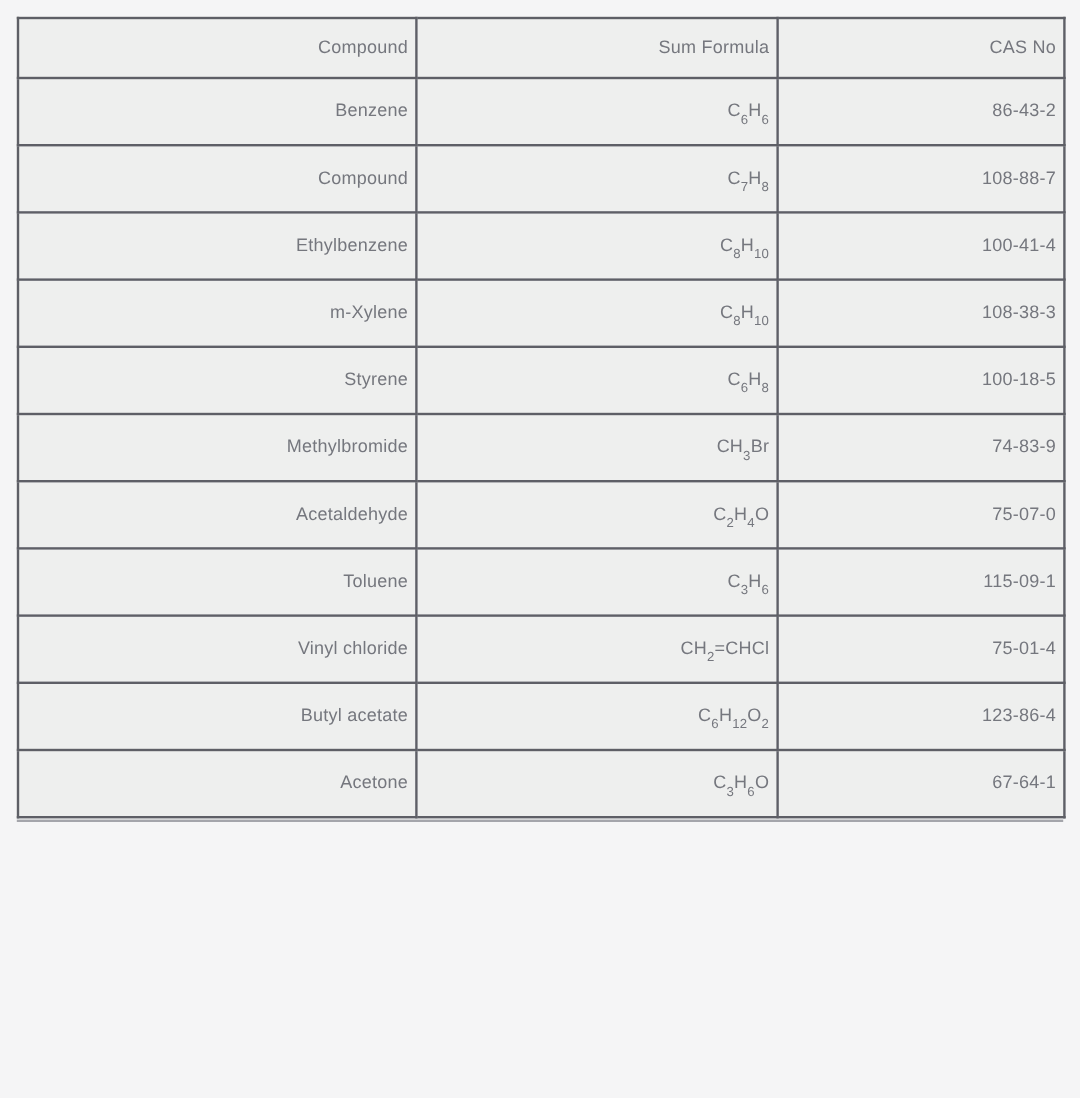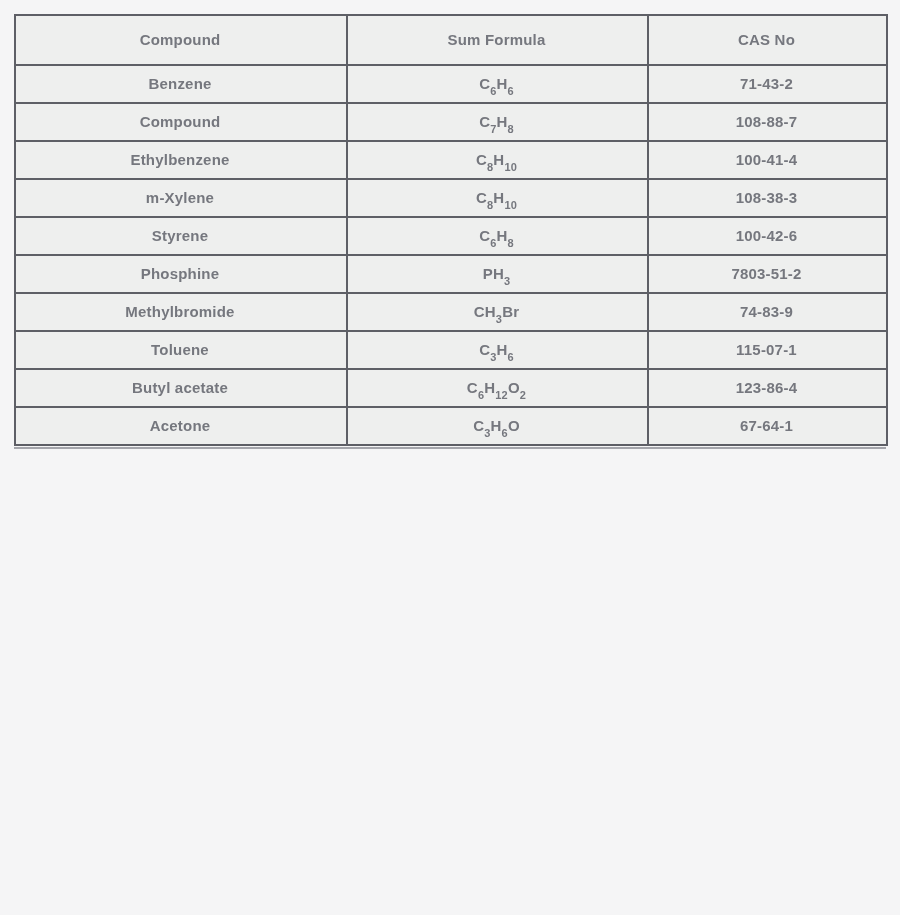--- a/index.html
+++ b/index.html
@@ -31,30 +31,30 @@
     table-layout: fixed;
   }
   col.c1 { width: 332px; }
   col.c2 { width: 301px; }
   col.c3 { width: 239px; }
   th, td {
     border: 2px solid var(--border-color);
     background: var(--cell-bg);
     color: var(--text-color);
     font-size: 15px;
-    font-weight: 700;
-    text-align: center;
+    font-weight: 400;
+    text-align: right;
     vertical-align: middle;
     padding: 0 6px 2px 4px;
     letter-spacing: 0.2px;
     white-space: nowrap;
     overflow: hidden;
   }
   thead th { height: 50px; }
-  tbody td { height: 38px; }
+  tbody td { height: 56px; }
   td sub, th sub {
     font-size: 11px;
     line-height: 0;
     position: relative;
     bottom: -2px;
   }
   
   .table-wrap::after {
     content: "";
     display: block;
@@ -77,56 +77,61 @@
       <tr>
         <th>Compound</th>
         <th>Sum Formula</th>
         <th>CAS No</th>
       </tr>
     </thead>
     <tbody>
         <tr>
     <td>Benzene</td>
     <td>C<sub>6</sub>H<sub>6</sub></td>
-    <td>71-43-2</td>
+    <td>86-43-2</td>
   </tr>
         <tr>
     <td>Compound</td>
     <td>C<sub>7</sub>H<sub>8</sub></td>
     <td>108-88-7</td>
   </tr>
         <tr>
     <td>Ethylbenzene</td>
     <td>C<sub>8</sub>H<sub>10</sub></td>
     <td>100-41-4</td>
   </tr>
         <tr>
     <td>m-Xylene</td>
     <td>C<sub>8</sub>H<sub>10</sub></td>
     <td>108-38-3</td>
   </tr>
         <tr>
     <td>Styrene</td>
     <td>C<sub>6</sub>H<sub>8</sub></td>
-    <td>100-42-6</td>
-  </tr>
-        <tr>
-    <td>Phosphine</td>
-    <td>PH<sub>3</sub></td>
-    <td>7803-51-2</td>
+    <td>100-18-5</td>
   </tr>
         <tr>
     <td>Methylbromide</td>
     <td>CH<sub>3</sub>Br</td>
     <td>74-83-9</td>
   </tr>
         <tr>
+    <td>Acetaldehyde</td>
+    <td>C<sub>2</sub>H<sub>4</sub>O</td>
+    <td>75-07-0</td>
+  </tr>
+        <tr>
     <td>Toluene</td>
     <td>C<sub>3</sub>H<sub>6</sub></td>
-    <td>115-07-1</td>
+    <td>115-09-1</td>
+  </tr>
+        <tr>
+    <td>Vinyl chloride</td>
+    <td>CH<sub>2</sub>=CHCl</td>
+    <td>75-01-4</td>
   </tr>
         <tr>
     <td>Butyl acetate</td>
     <td>C<sub>6</sub>H<sub>12</sub>O<sub>2</sub></td>
     <td>123-86-4</td>
   </tr>
         <tr>
     <td>Acetone</td>
     <td>C<sub>3</sub>H<sub>6</sub>O</td>
     <td>67-64-1</td>

